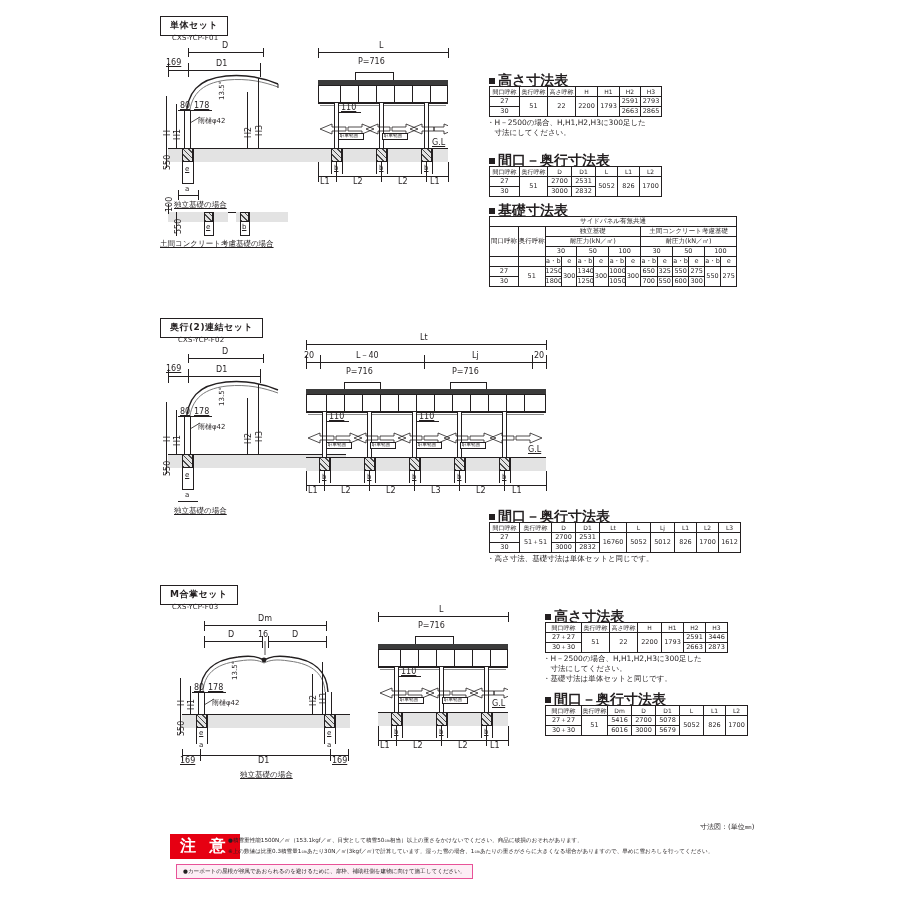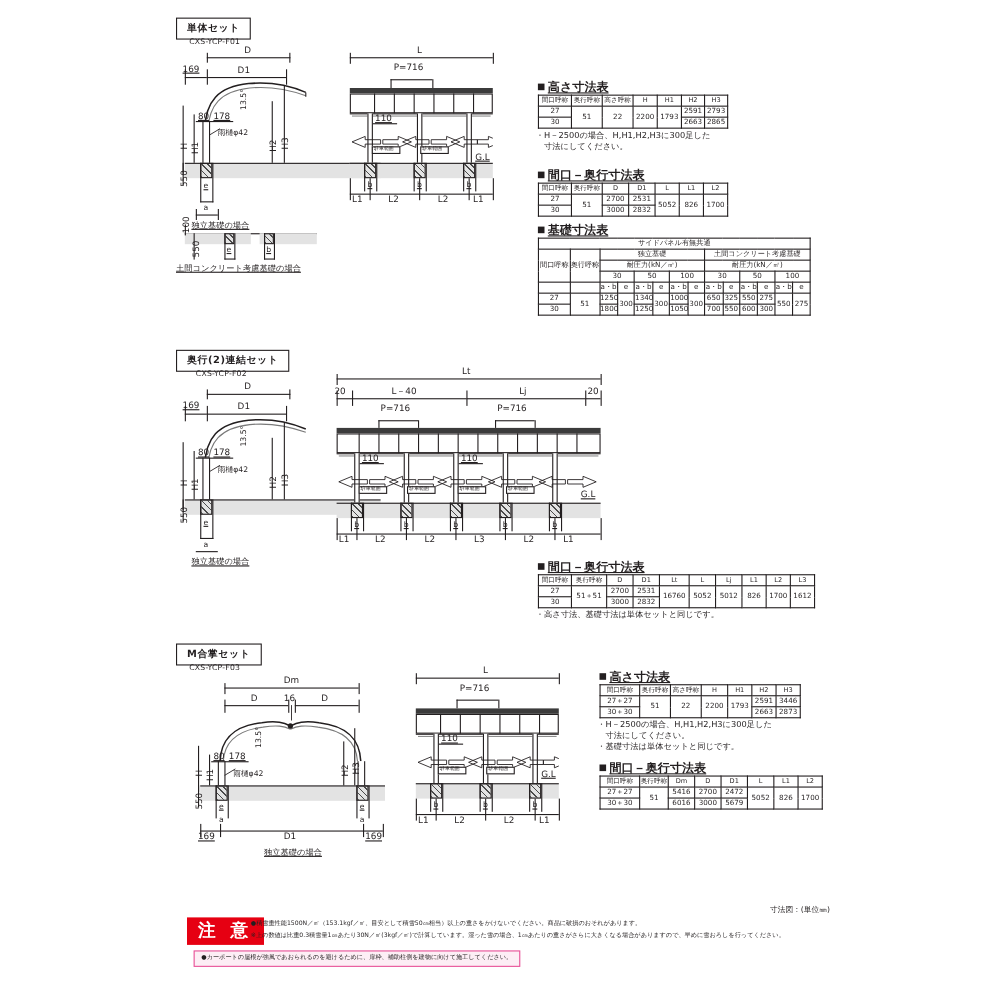--- a/index.html
+++ b/index.html
@@ -39,21 +39,21 @@
     background:repeating-linear-gradient(45deg,#4a4a4a 0 1px,transparent 1px 4px);
     border:1px solid #231f20;box-sizing:border-box;
   }
   .post{position:absolute;background:#fff;border-left:1px solid #231f20;border-right:1px solid #231f20;box-sizing:border-box;}
 
   
   .beam{position:absolute;background:#3b3b3b;}
   .framebox{position:absolute;border:1px solid #231f20;box-sizing:border-box;background:#fff;}
 
   
-  .tbl-title{position:absolute;font-size:11px;font-weight:bold;white-space:nowrap;font-family:Liberation Mono, monospace;}
+  .tbl-title{position:absolute;font-size:14px;font-weight:bold;white-space:nowrap;font-family:Liberation Mono, monospace;}
   .tbl-title .sq{display:inline-block;width:6px;height:6px;background:#231f20;margin-right:3px;vertical-align:1px;}
   .tbl-title u{text-decoration:underline;}
   table.spec{
     position:absolute;border-collapse:collapse;background:#fff;
     font-size:6.5px;color:#231f20;table-layout:fixed;
   }
   table.spec th,table.spec td{
     border:1px solid #231f20;text-align:center;vertical-align:middle;
     padding:0;height:9px;line-height:9px;font-weight:normal;white-space:nowrap;
   }
@@ -856,21 +856,21 @@
       <th>D1</th>
       <th>L</th>
       <th>L1</th>
       <th>L2</th>
     </tr>
     <tr>
       <td>27＋27</td>
       <td rowspan="2">51</td>
       <td>5416</td>
       <td>2700</td>
-      <td>2472</td>
+      <td>5078</td>
       <td rowspan="2">5052</td>
       <td rowspan="2">826</td>
       <td rowspan="2">1700</td>
     </tr>
     <tr>
       <td>30＋30</td>
       <td>6016</td>
       <td>3000</td>
       <td>5679</td>
     </tr>

